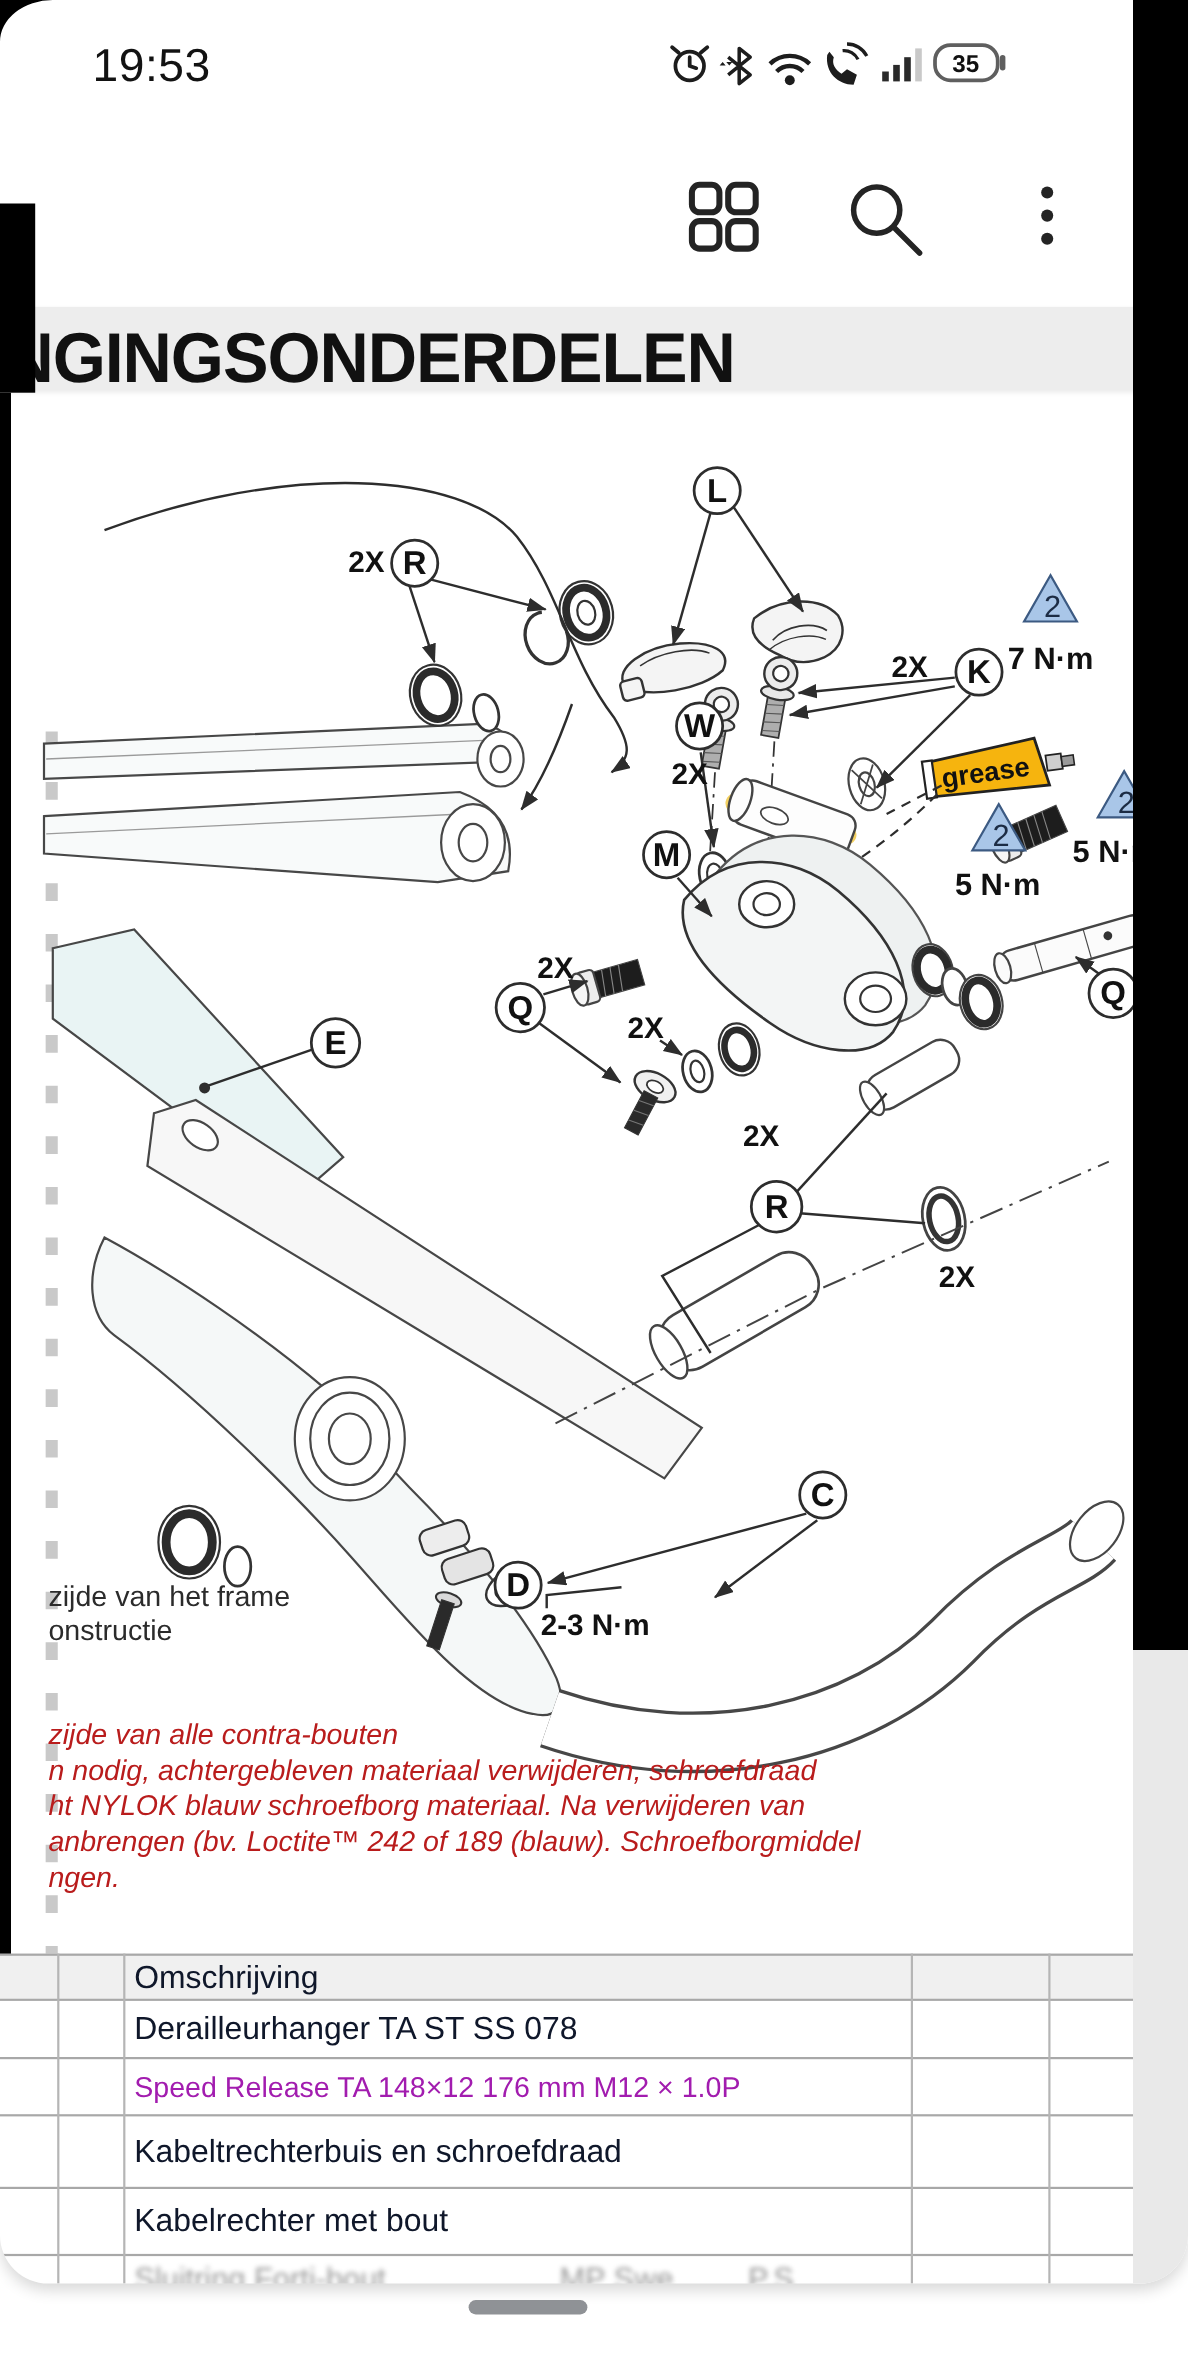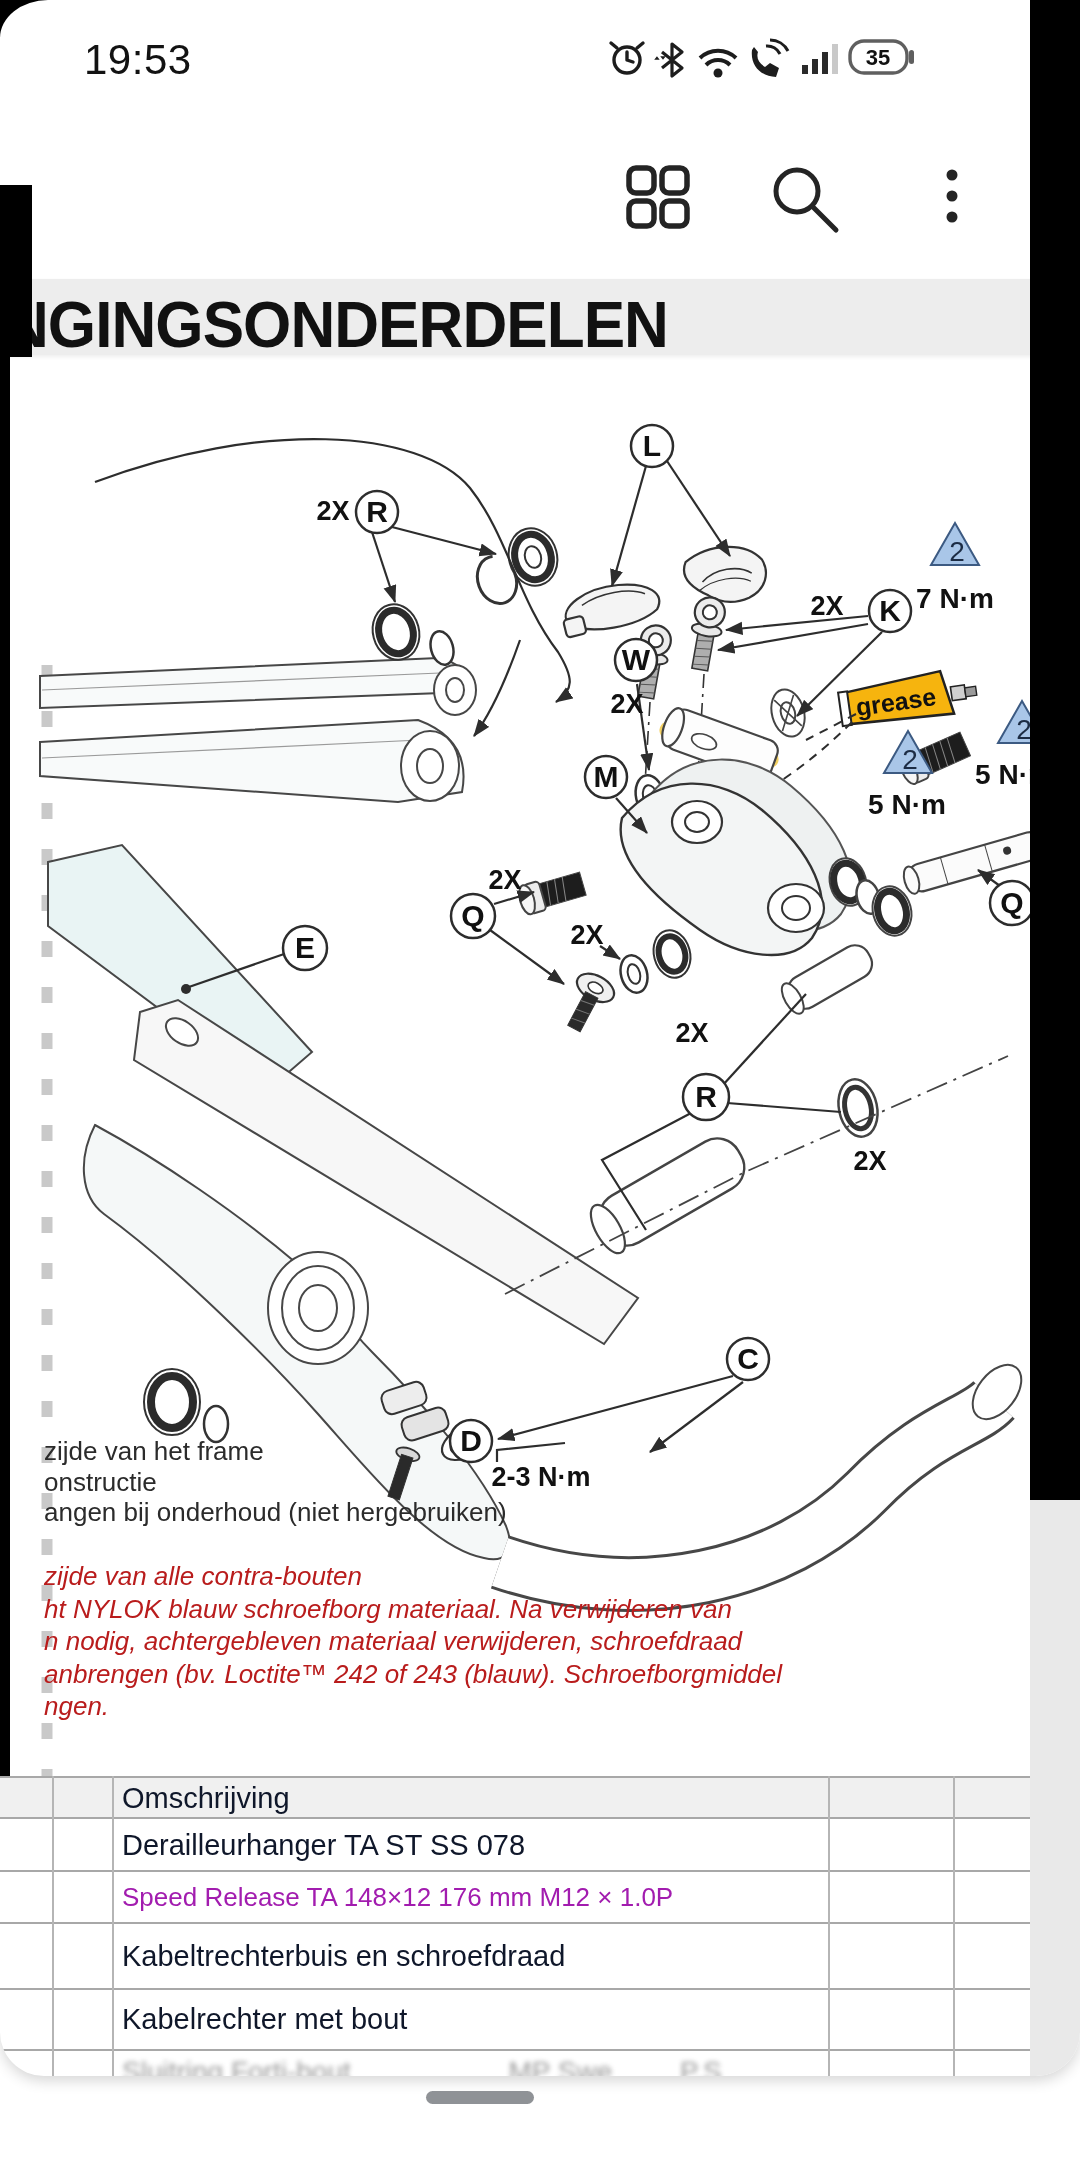--- a/index.html
+++ b/index.html
@@ -388,27 +388,26 @@
         <text x="1024" y="739" font-size="28" fill="#1c2c44" text-anchor="middle">2</text>
         <text x="1014" y="784" font-size="28" font-weight="700" fill="#111" text-anchor="middle">5 N·m</text>
       </g>
       <text x="541" y="1486" font-size="27" font-weight="700" fill="#111" text-anchor="middle">2-3 N·m</text>
     </g>
   </svg>
 
   <div class="abs" style="left:44px;top:1436px">
     <div class="note">zijde van het frame</div>
     <div class="note">onstructie</div>
-    <div class="note">angen bij onderhoud (niet hergebruiken)</div>
   </div>
   <div class="abs" style="left:44px;top:1560px">
     <div class="note2">zijde van alle contra-bouten</div>
+    <div class="note2">n nodig, achtergebleven materiaal verwijderen, schroefdraad</div>
     <div class="note2">ht NYLOK blauw schroefborg materiaal. Na verwijderen van</div>
-    <div class="note2">n nodig, achtergebleven materiaal verwijderen, schroefdraad</div>
-    <div class="note2">anbrengen (bv. Loctite™ 242 of 243 (blauw). Schroefborgmiddel</div>
+    <div class="note2">anbrengen (bv. Loctite™ 242 of 189 (blauw). Schroefborgmiddel</div>
     <div class="note2">ngen.</div>
   </div>
 
   <div>
     <div class="abs hdr-row"></div>
     <div class="abs tbl-text" style="left:122px;top:1782px">Omschrijving</div>
     <div class="abs tbl-text" style="left:122px;top:1829px">Derailleurhanger TA ST SS 078</div>
     <div class="abs tbl-text-sm" style="left:122px;top:1882px">Speed Release TA 148×12 176 mm M12 × 1.0P</div>
     <div class="abs tbl-text" style="left:122px;top:1940px">Kabeltrechterbuis en schroefdraad</div>
     <div class="abs tbl-text" style="left:122px;top:2003px">Kabelrechter met bout</div>

